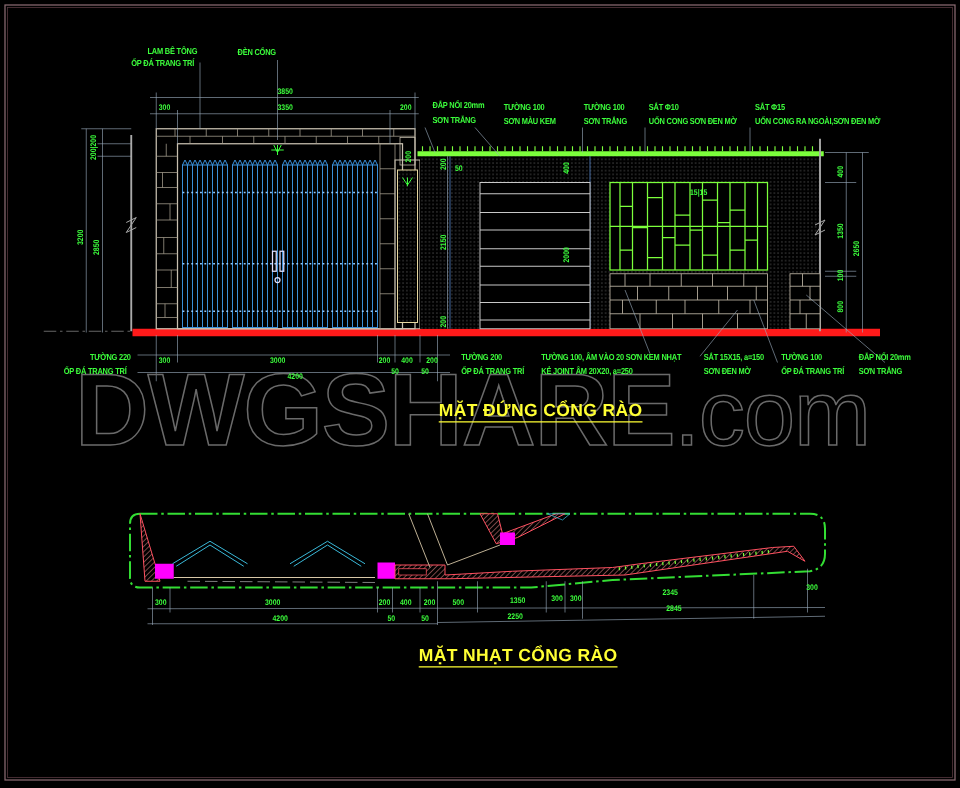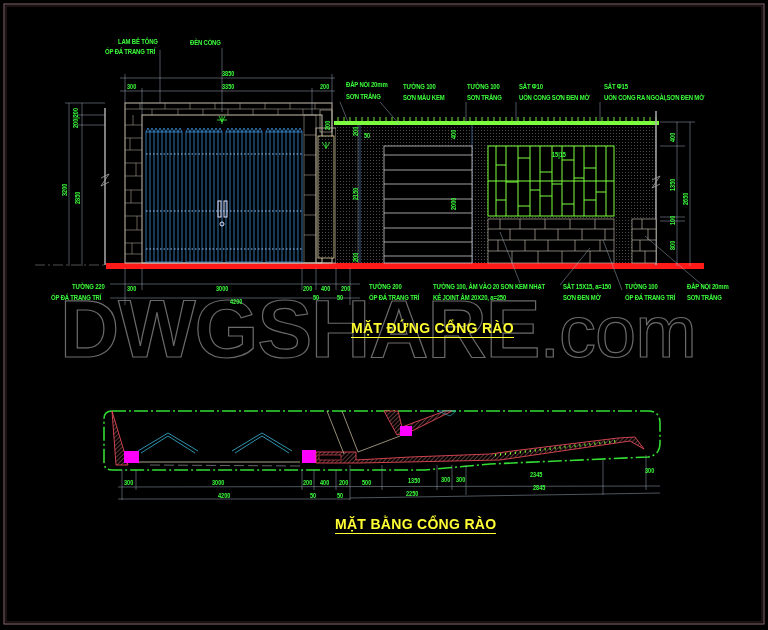--- a/index.html
+++ b/index.html
@@ -351,13 +351,13 @@
 <div class="dim" style="left:441px;top:476px">300</div>
 <div class="dim" style="left:456px;top:476px">300</div>
 <div class="dim" style="left:530px;top:471px">2345</div>
 <div class="dim" style="left:645px;top:467px">300</div>
 <div class="dim" style="left:218px;top:492px">4200</div>
 <div class="dim" style="left:310px;top:492px">50</div>
 <div class="dim" style="left:337px;top:492px">50</div>
 <div class="dim" style="left:406px;top:490px">2250</div>
 <div class="dim" style="left:533px;top:484px">2845</div>
 
-<div class="title" style="left:335px;top:516px">MẶT BẰNG CỔNG RÀO</div>
+<div class="title" style="left:335px;top:516px">MẶT NHẠT CỔNG RÀO</div>
 
 </body></html>

